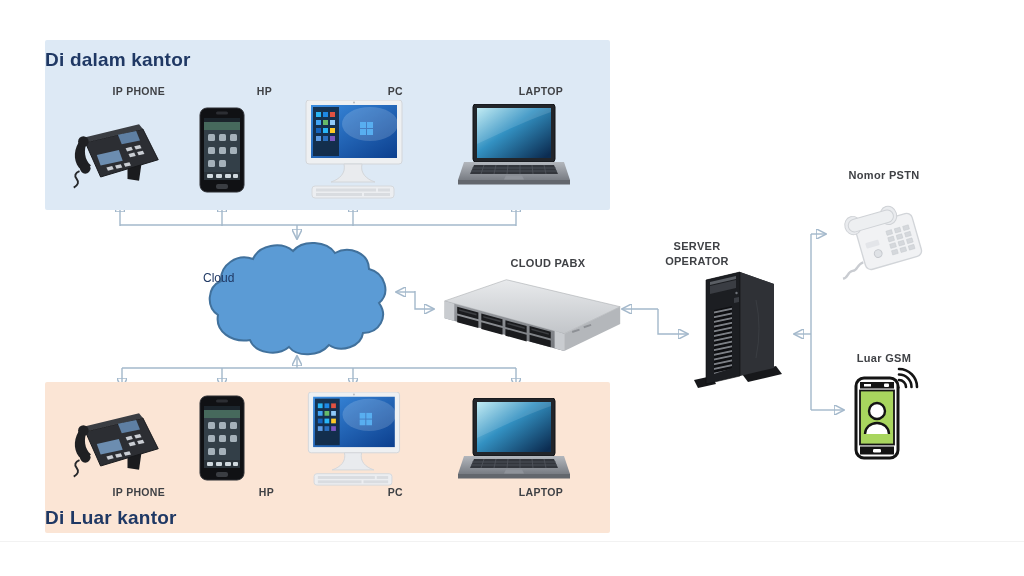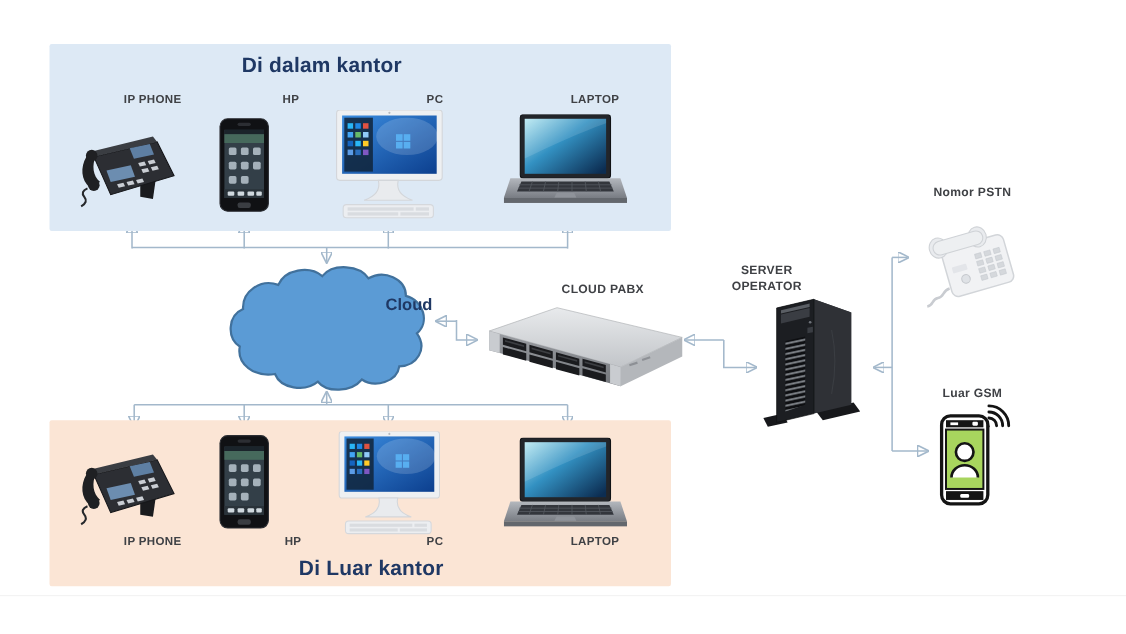--- a/index.html
+++ b/index.html
@@ -5,37 +5,37 @@
   html,body{margin:0;padding:0;background:#fff;}
   .canvas{
     position:relative;width:1024px;height:576px;overflow:hidden;
     background:var(--background,#ffffff);
     font-family:"Liberation Sans",sans-serif;
   }
   .zone{position:absolute;border-radius:2px;}
   .zone-inside{left:45px;top:40px;width:565px;height:170px;background:var(--inside_zone_bg,#dde9f5);}
   .zone-outside{left:45px;top:382px;width:565px;height:151px;background:var(--outside_zone_bg,#fbe5d5);}
   .zone-title{
-    position:absolute;left:0;width:495px;text-align:center;
+    position:absolute;left:0;width:495px;text-align:left;
     font-size:19px;font-weight:600;color:var(--title_text,#1f3864);letter-spacing:.2px;
   }
   .zone-inside .zone-title{top:9px;}
-  .zone-outside .zone-title{top:125px;margin-left:45px;}
+  .zone-outside .zone-title{top:125px;}
   .dev-label{
     position:absolute;width:100px;text-align:right;
     font-size:10.5px;font-weight:700;color:var(--label_text,#3f4145);letter-spacing:.3px;
   }
   .node-label{
     position:absolute;width:120px;text-align:center;
     font-size:11px;font-weight:600;color:var(--label_text,#3f4145);letter-spacing:.3px;line-height:15px;
   }
   .dev{position:absolute;}
   .cloud-text{
-    position:absolute;left:203px;top:267px;width:190px;text-align:right;
-    font-size:15px;line-height:22px;font-weight:700;color:var(--title_text,#1f3864);
+    position:absolute;left:203px;top:267px;width:190px;text-align:left;
+    font-size:12px;line-height:22px;font-weight:400;color:var(--title_text,#1f3864);
   }
   .connectors{position:absolute;left:0;top:0;pointer-events:none;}
   .connectors path{stroke:var(--connector_line,#a3b8cb);stroke-width:1.4;fill:none;}
   .slide-edge{position:absolute;left:0;top:541px;width:1024px;height:1px;background:#f2f2f2;}
 </style>
 </head>
 <body>
 
 <div class="canvas">
 

